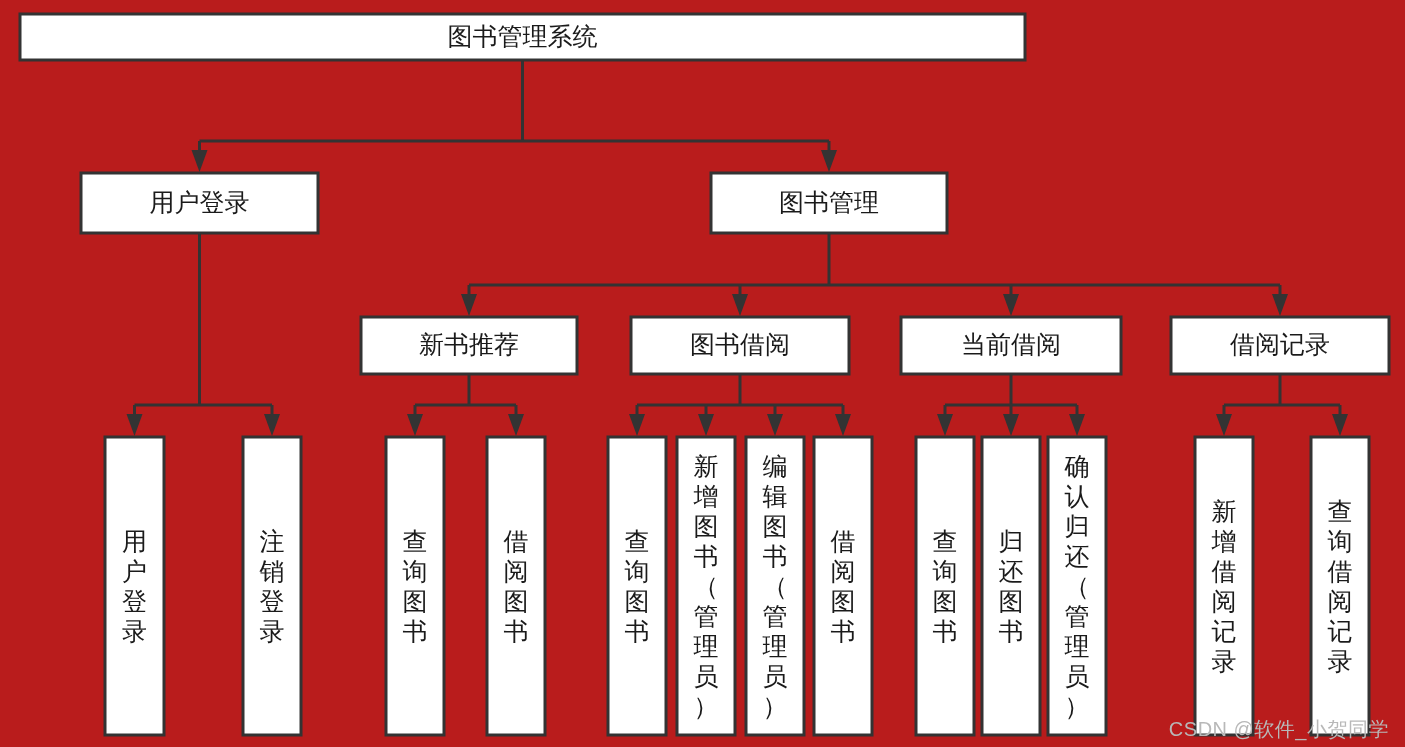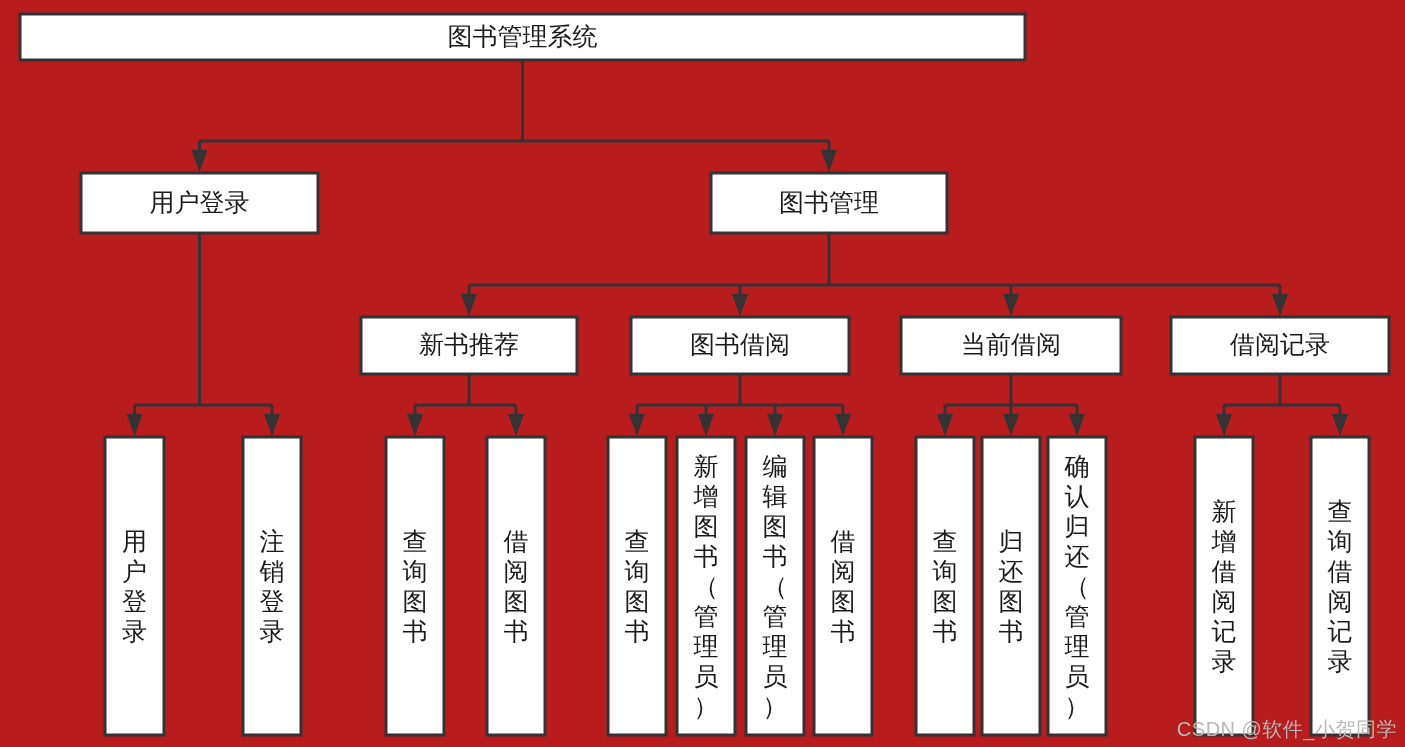--- a/index.html
+++ b/index.html
@@ -45,21 +45,21 @@
     stroke: #333333;
     stroke-width: 3;
     fill: none;
   }
   .arrow-head {
     fill: #333333;
     stroke: none;
   }
   .watermark {
     position: absolute;
-    right: 8px;
+    right: 16px;
     bottom: 4px;
     font-family: "Liberation Sans", "DejaVu Sans", sans-serif;
     font-size: 20px;
     color: #b8b8b8;
     white-space: nowrap;
     user-select: none;
     letter-spacing: 0.5px;
   }
 </style>
 </head>

